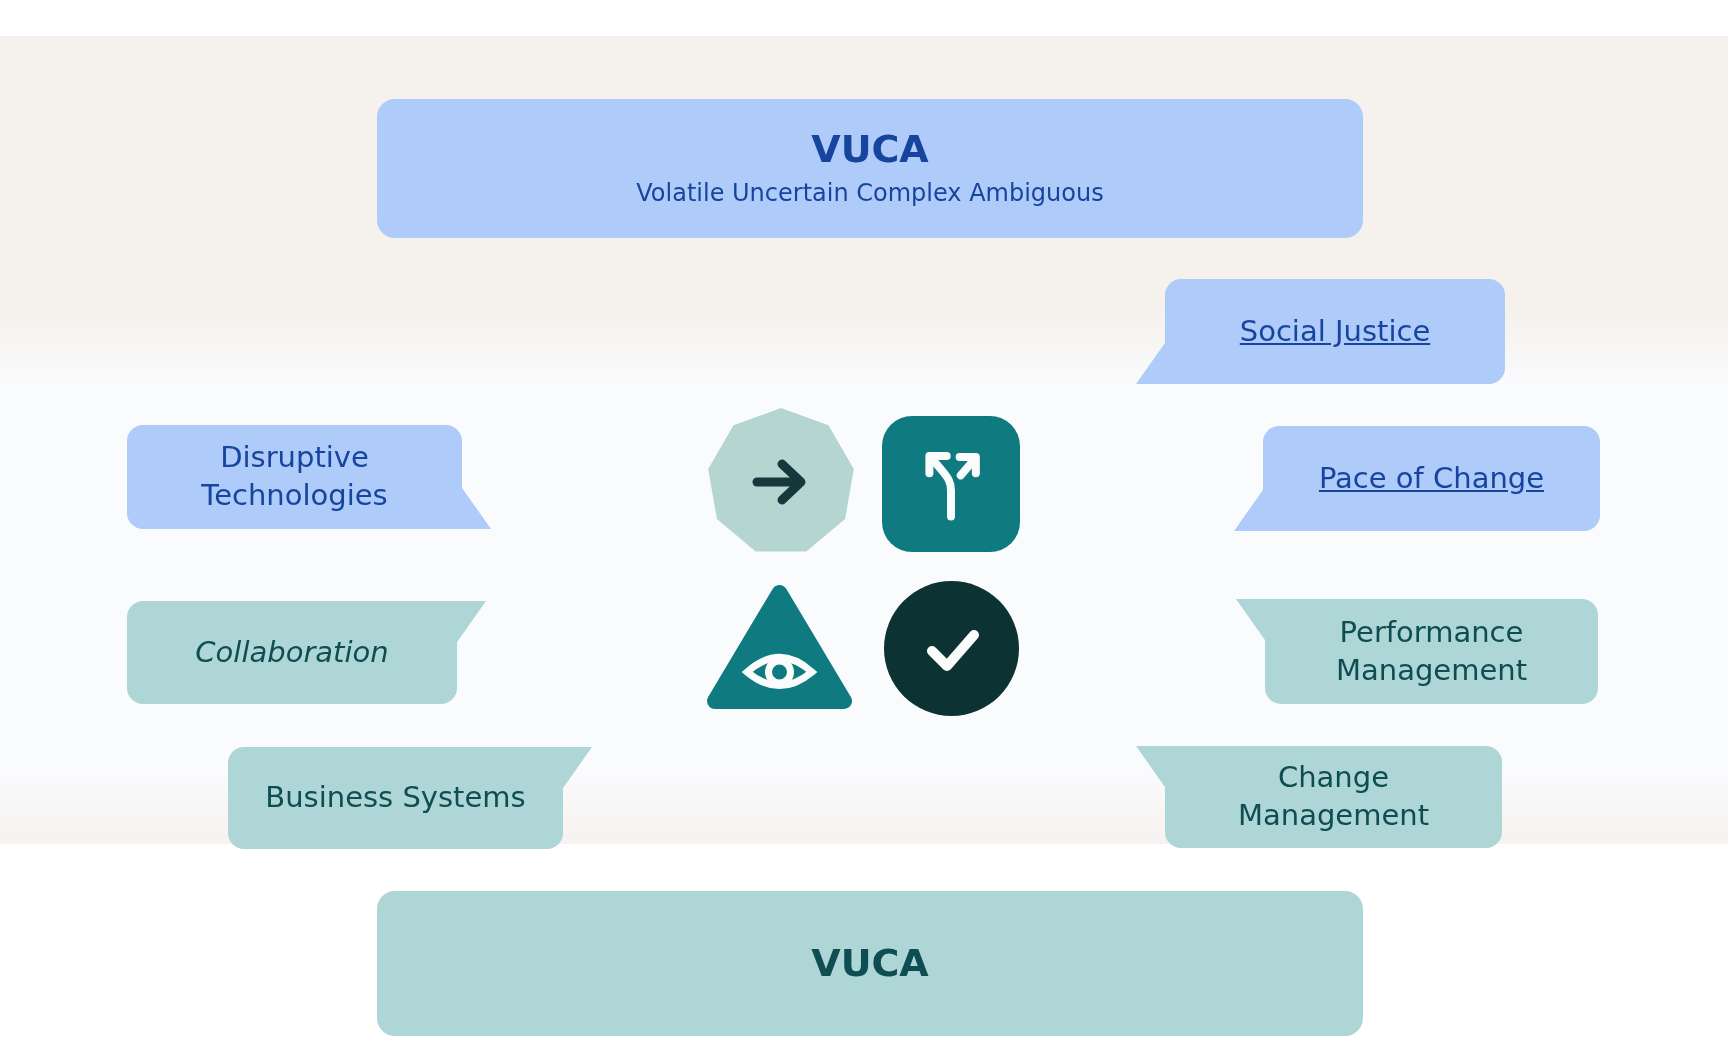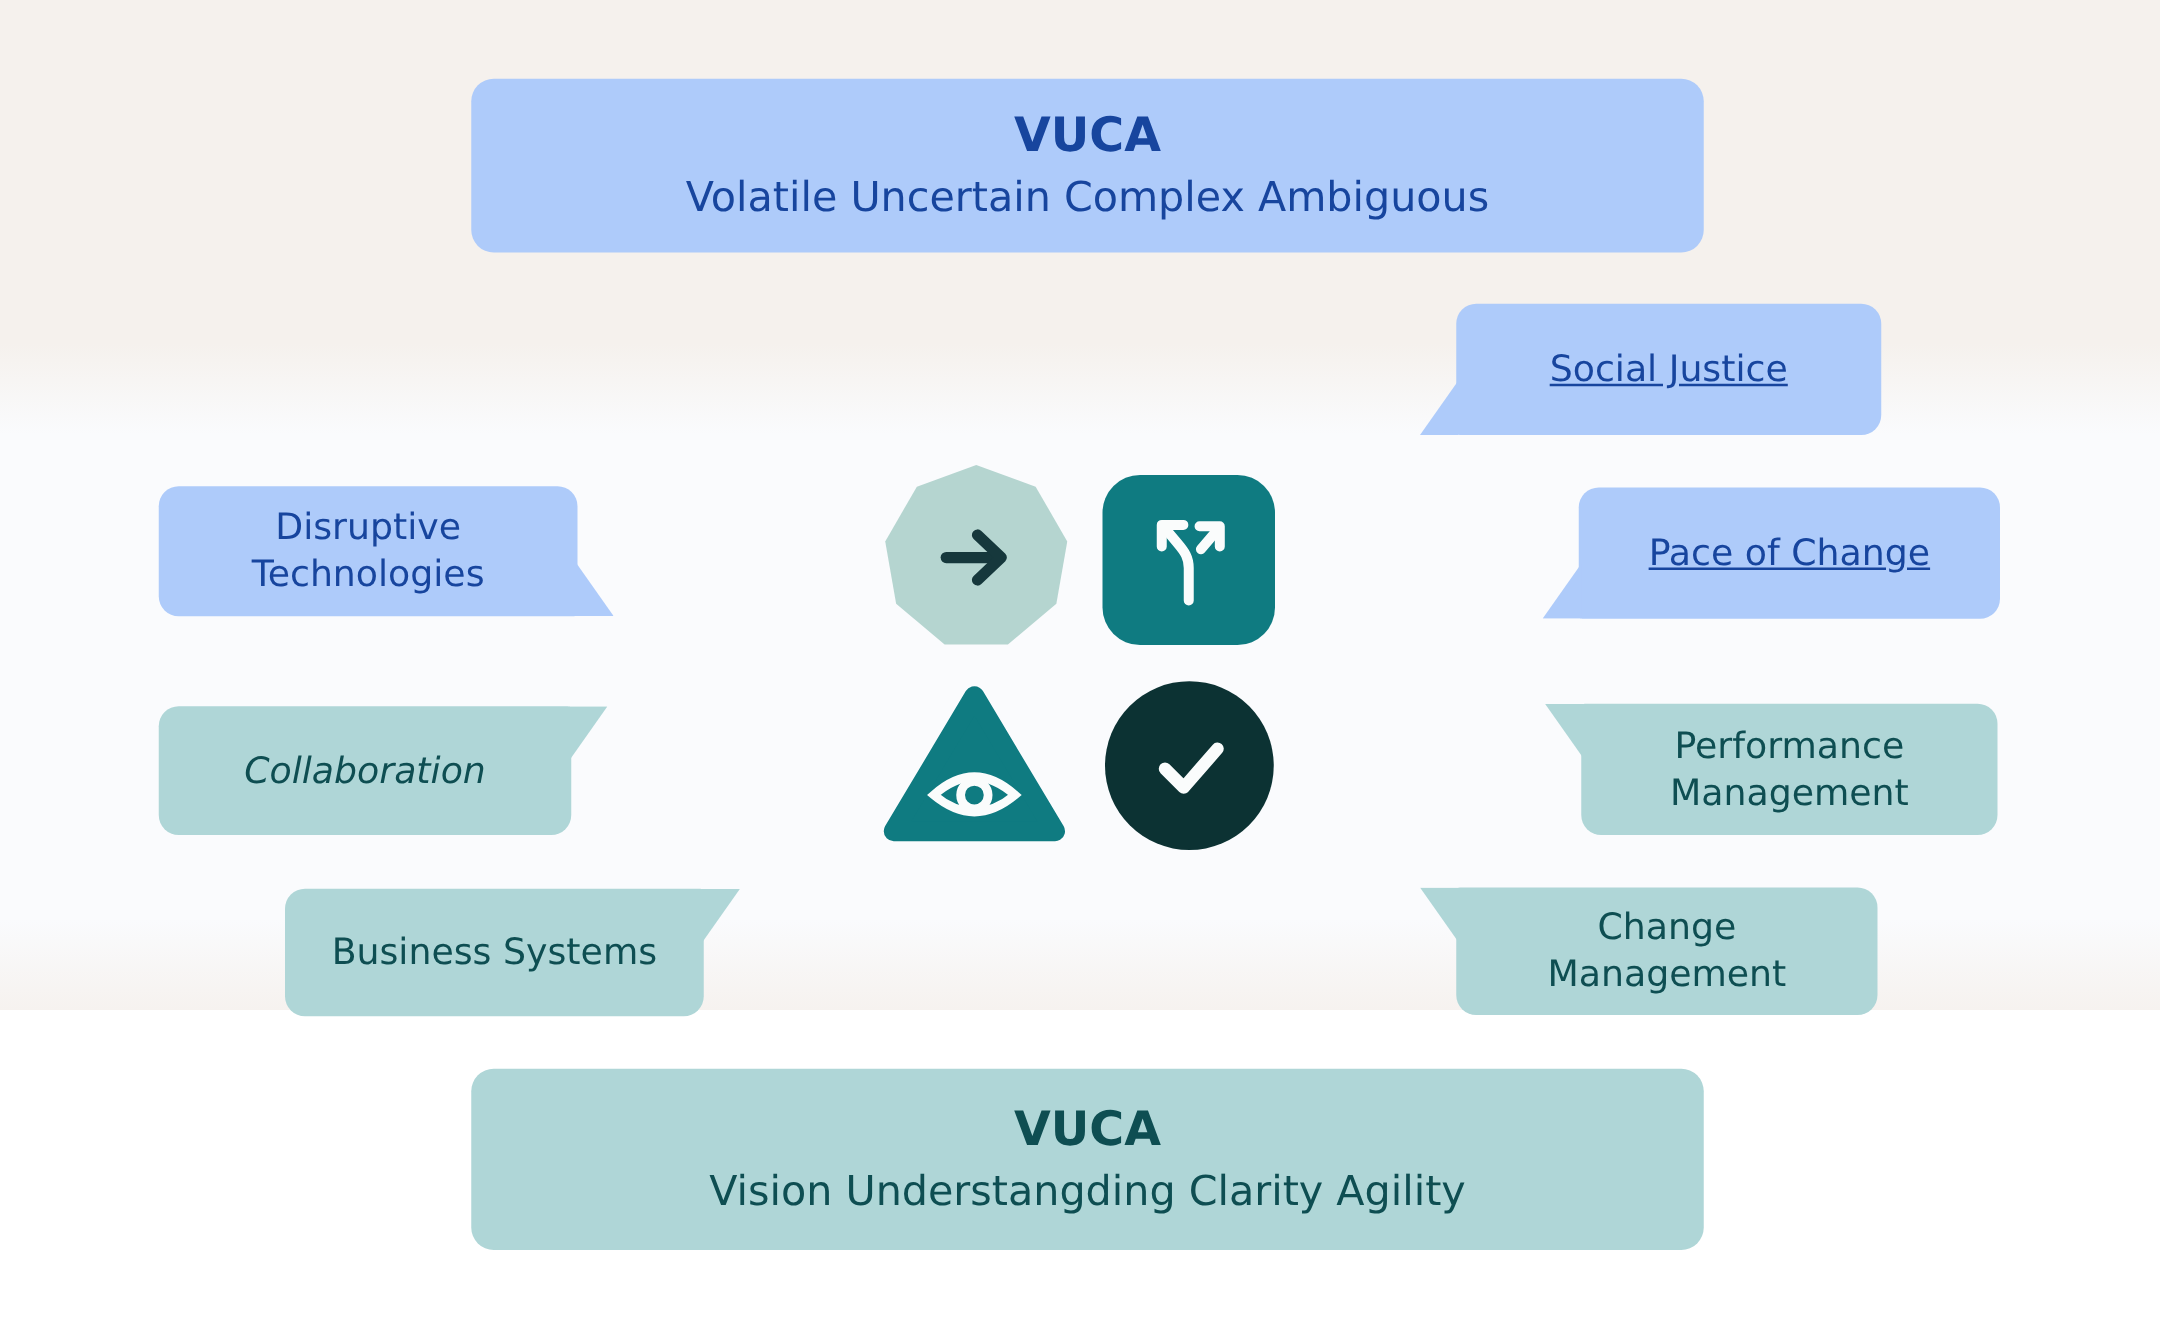--- a/index.html
+++ b/index.html
@@ -4,32 +4,33 @@
 <style>
   html,body{margin:0;padding:0;}
   body{
     width:1728px;height:1060px;
     font-family:"DejaVu Sans","Liberation Sans",sans-serif;
     overflow:hidden;
   }
   .canvas{
     position:relative;width:1728px;height:808px;
     background:linear-gradient(180deg,#f5f1ed 0%,#f5f1ed 34%,#fafbfd 43%,#fafbfd 91%,#f6f2ef 100%);
+    margin-top:36px;
   }
 
   
   .banner{
     position:absolute;border-radius:18px;
     display:flex;flex-direction:column;align-items:center;justify-content:center;
     gap:9px;text-align:center;
   }
   .banner.blue{background:var(--blue-fill);color:var(--blue-text);}
   .banner.teal{background:var(--teal-fill);color:var(--teal-text);}
   .banner .b-title{font-weight:bold;font-size:38px;line-height:1.1;}
-  .banner .b-sub{font-size:33px;line-height:1.15;}
+  .banner .b-sub{font-size:24px;line-height:1.15;}
   #top-banner{left:377px;top:63px;width:986px;height:139px;}
   #bottom-banner{left:377px;top:855px;width:986px;height:145px;}
 
   
   .bubble{
     position:absolute;border-radius:16px;
     display:flex;align-items:center;justify-content:center;
     text-align:center;font-size:29px;line-height:1.3;white-space:pre-line;
   }
   .bubble.blue{background:var(--blue-fill);color:var(--blue-text);}
@@ -131,16 +132,15 @@
   </div>
 
   <div class="icon-tile" id="check-tile">
     <svg width="100" height="100" viewBox="0 0 100 100">
       <path d="M30,52 L45,67 L72,36" stroke="var(--glyph-white)" stroke-width="10" fill="none" stroke-linecap="round" stroke-linejoin="round"></path>
     </svg>
   </div>
 
   <div class="banner teal" id="bottom-banner">
     <div class="b-title">VUCA</div>
-    <div class="b-sub">Vision Understangding Clarity Agility</div>
   </div>
 
 </div>
 
 </body></html>

